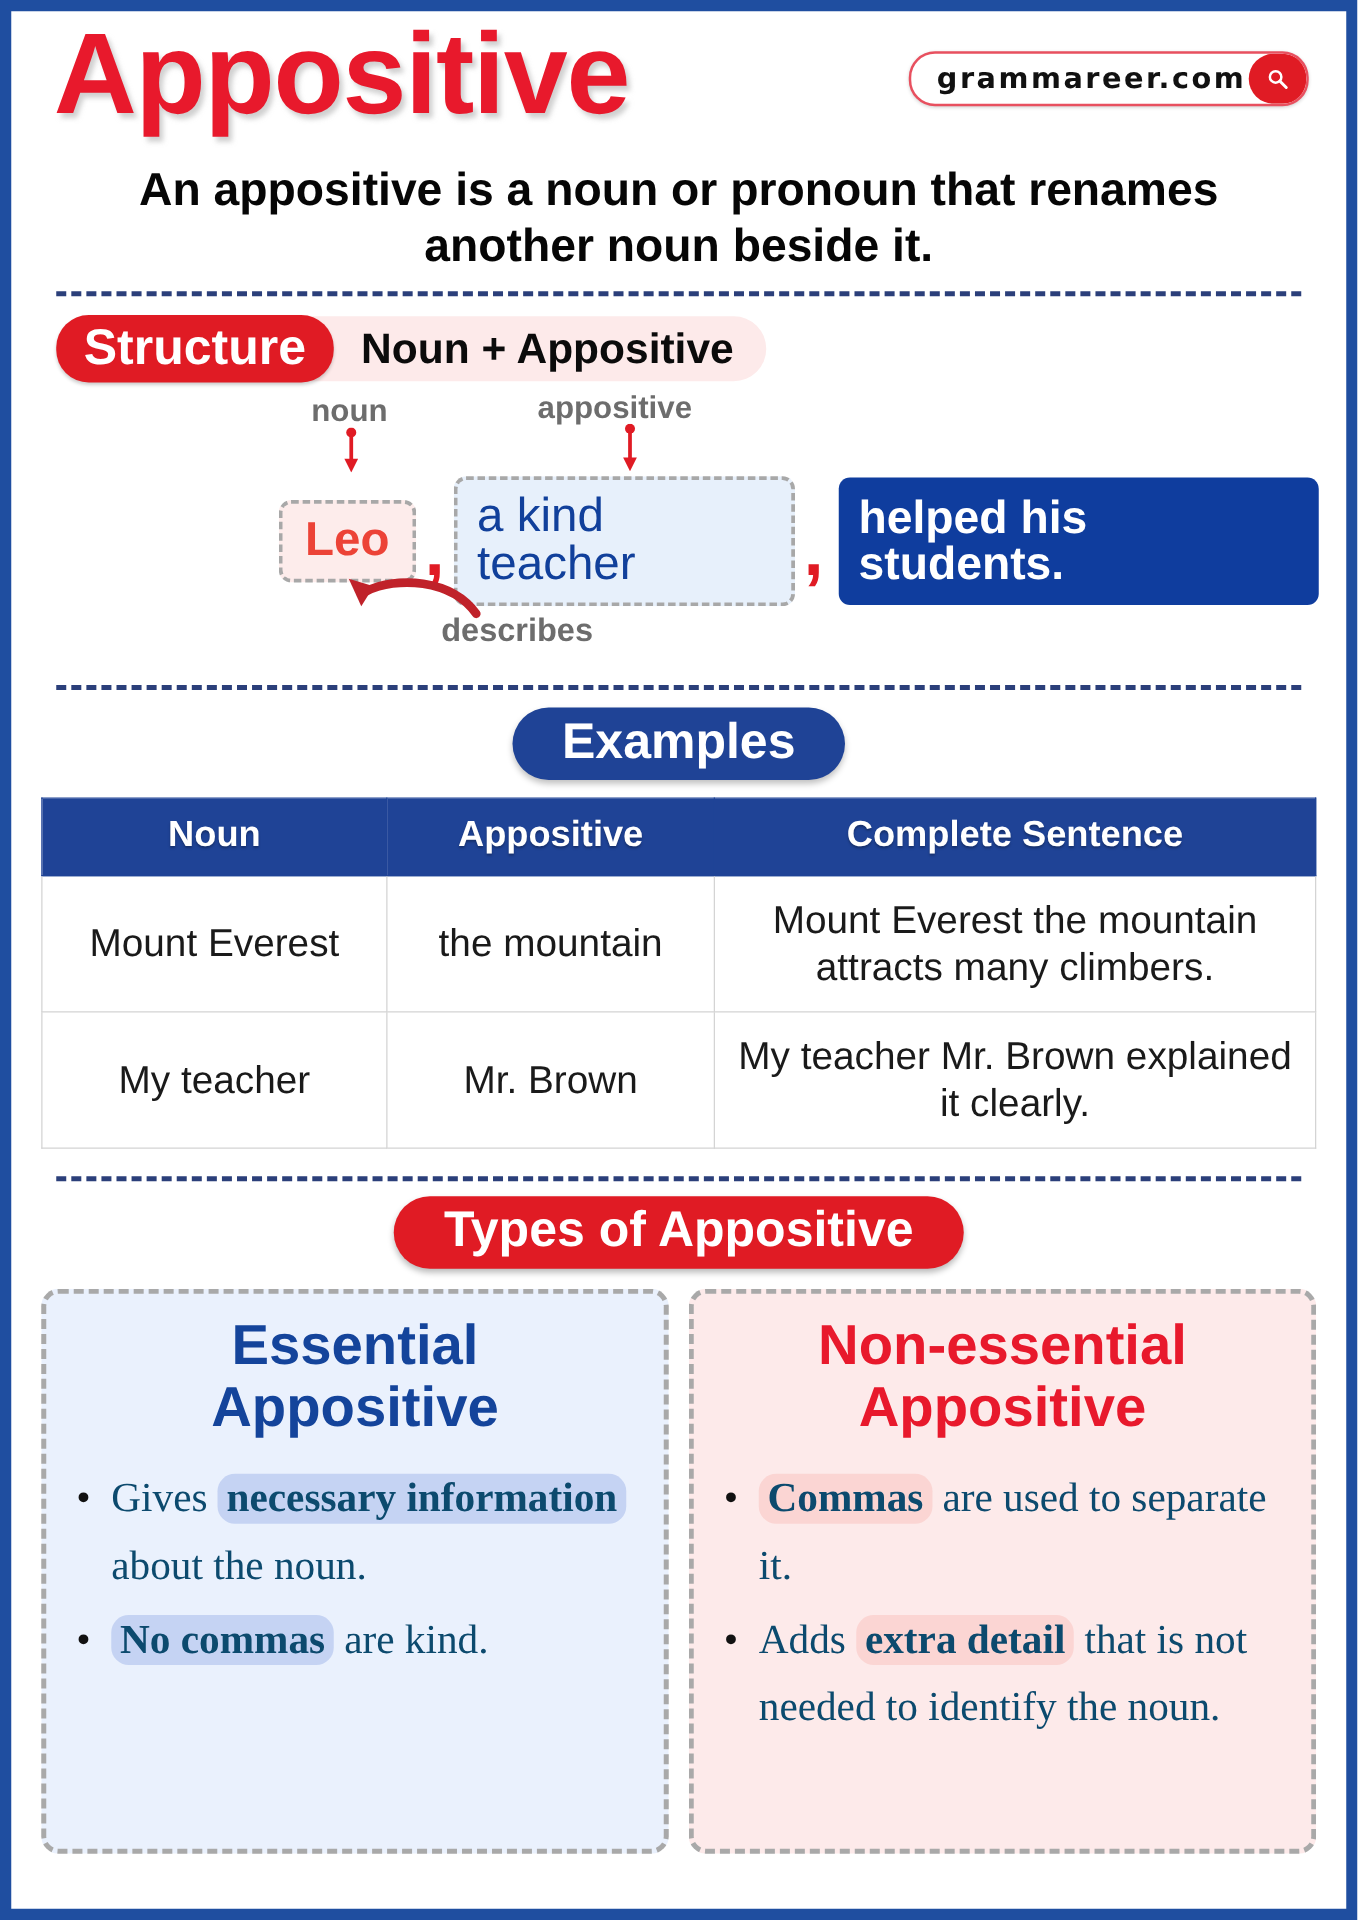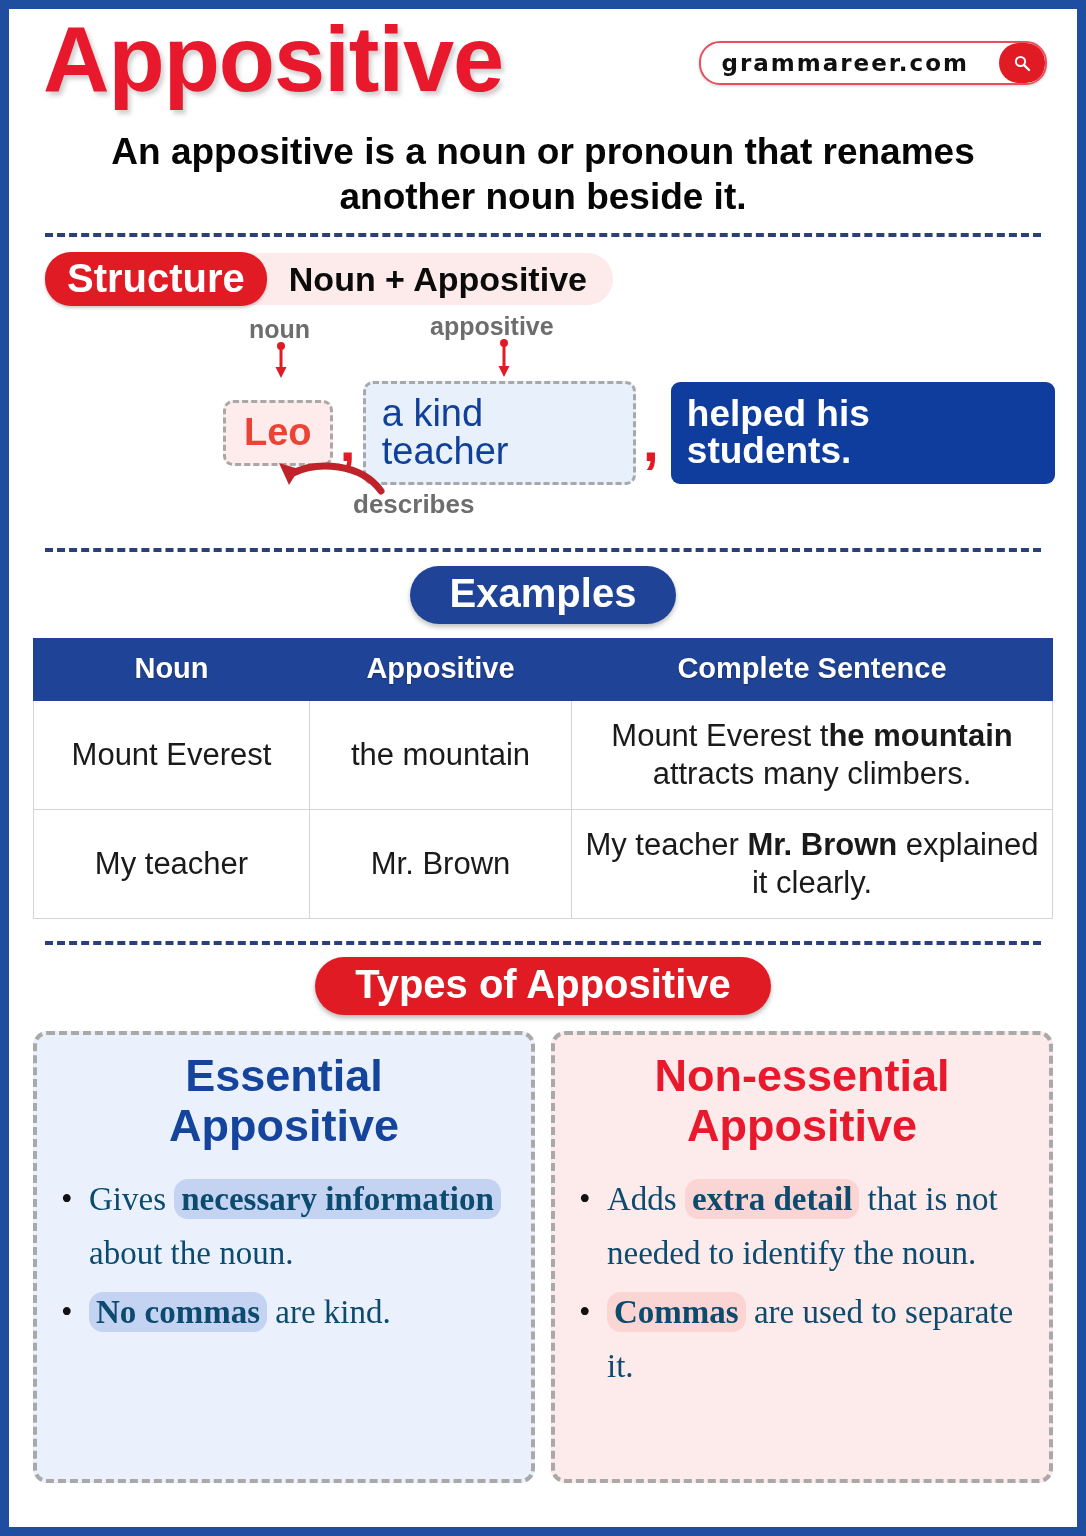--- a/index.html
+++ b/index.html
@@ -46,21 +46,20 @@
     right: 8px;
     top: 32px;
     display: flex;
     align-items: stretch;
     height: 40px;
     border: 2px solid #e8505f;
     border-radius: 21px;
     background: #ffffff;
     overflow: hidden;
     box-shadow: 0 1px 3px rgba(0,0,0,0.18);
-    gap: 28px;
   }
   .logo-text {
     display: flex;
     align-items: center;
     padding: 0 16px 0 20px;
     font-size: 23px;
     font-weight: 700;
     letter-spacing: 2px;
     color: #111111;
     font-family: "DejaVu Sans", sans-serif;
@@ -240,21 +239,21 @@
     border: 1px solid #d4d4d4;
     text-align: center;
     font-size: 31px;
     color: #1a1a1a;
     padding: 16px 10px;
     line-height: 1.22;
     vertical-align: middle;
   }
   table.examples col.c1 { width: 276px; }
   table.examples col.c2 { width: 262px; }
-  td.sentence b { font-weight: 700; }
+  td.sentence b { font-weight: 400; }
 
   
   .cards {
     display: flex;
     gap: 16px;
     margin-top: 16px;
     padding: 0 2px;
   }
   .card {
     flex: 1;
@@ -424,21 +423,21 @@
           <li><span></span><span class="hl hl-blue">No commas</span><span> are kind.</span></li>
         </ul>
       </div>
 
       <div class="card card-nonessential">
         <div class="card-title">
           <div>Non-essential</div>
           <div>Appositive</div>
         </div>
         <ul>
+          <li><span></span><span class="hl hl-pink">Commas</span><span> are used to separate it.</span></li>
           <li><span>Adds </span><span class="hl hl-pink">extra detail</span><span> that is not needed to identify the noun.</span></li>
-          <li><span></span><span class="hl hl-pink">Commas</span><span> are used to separate it.</span></li>
         </ul>
       </div>
 
     </div>
 
   </div>
 </div>
 
 </body></html>

